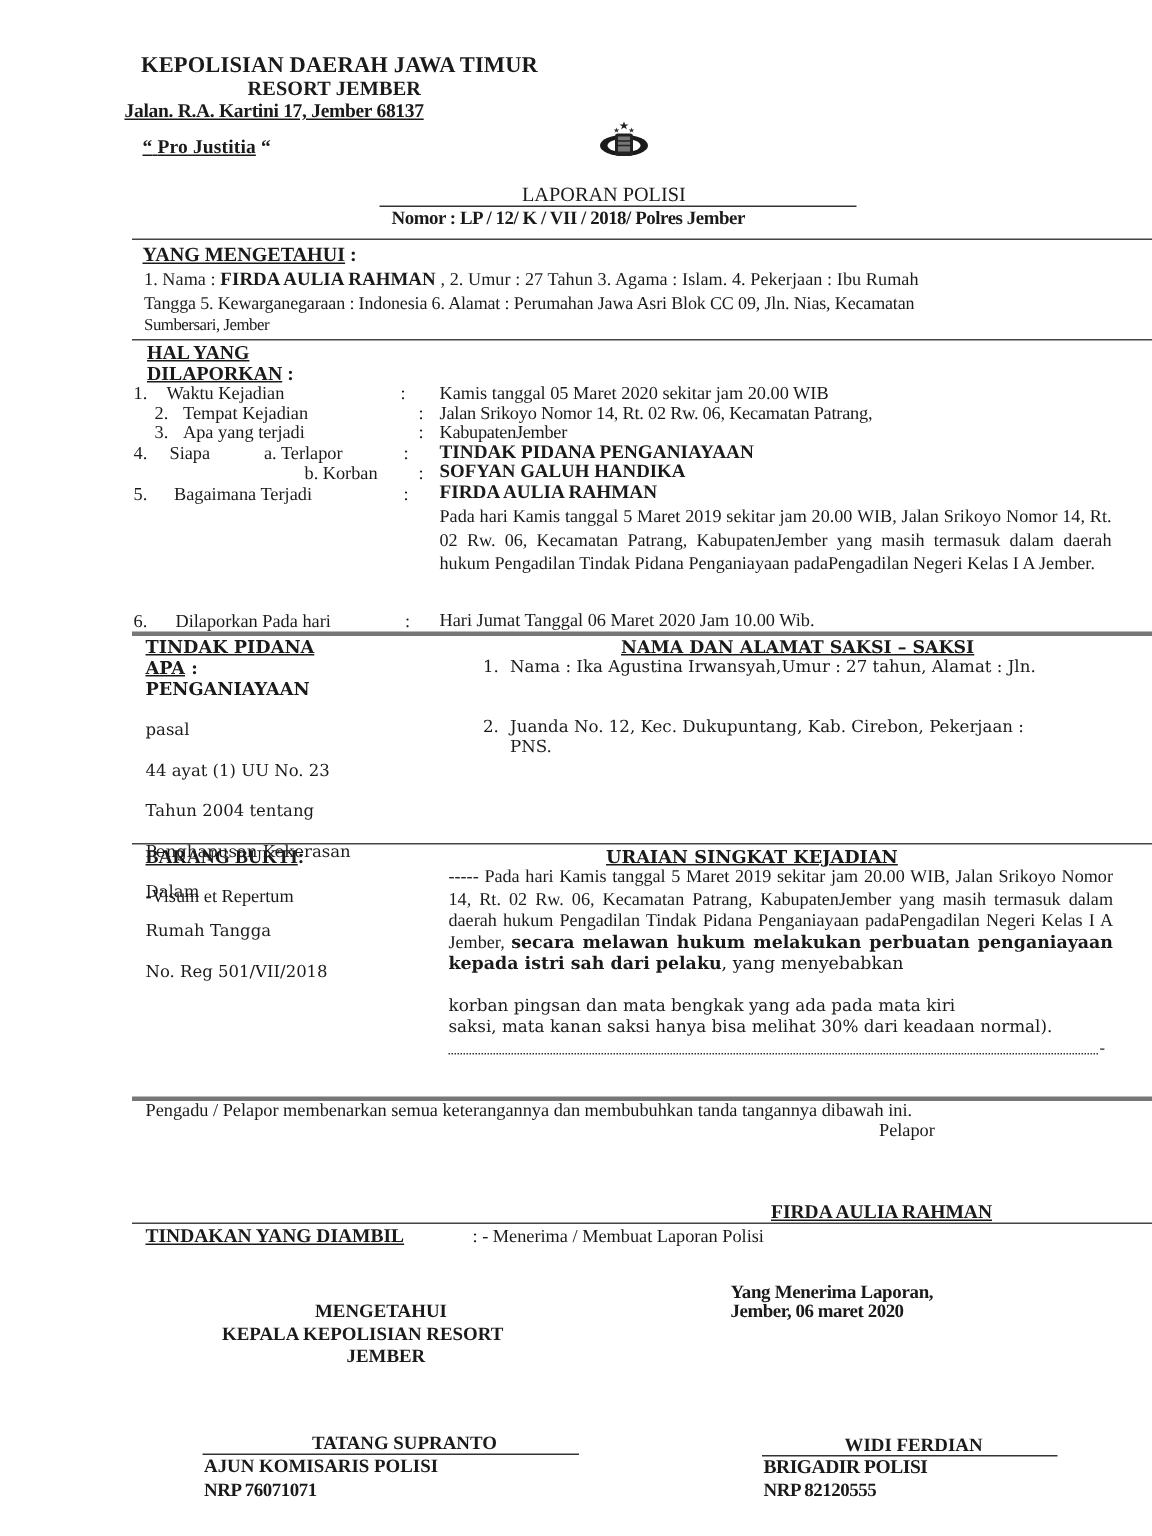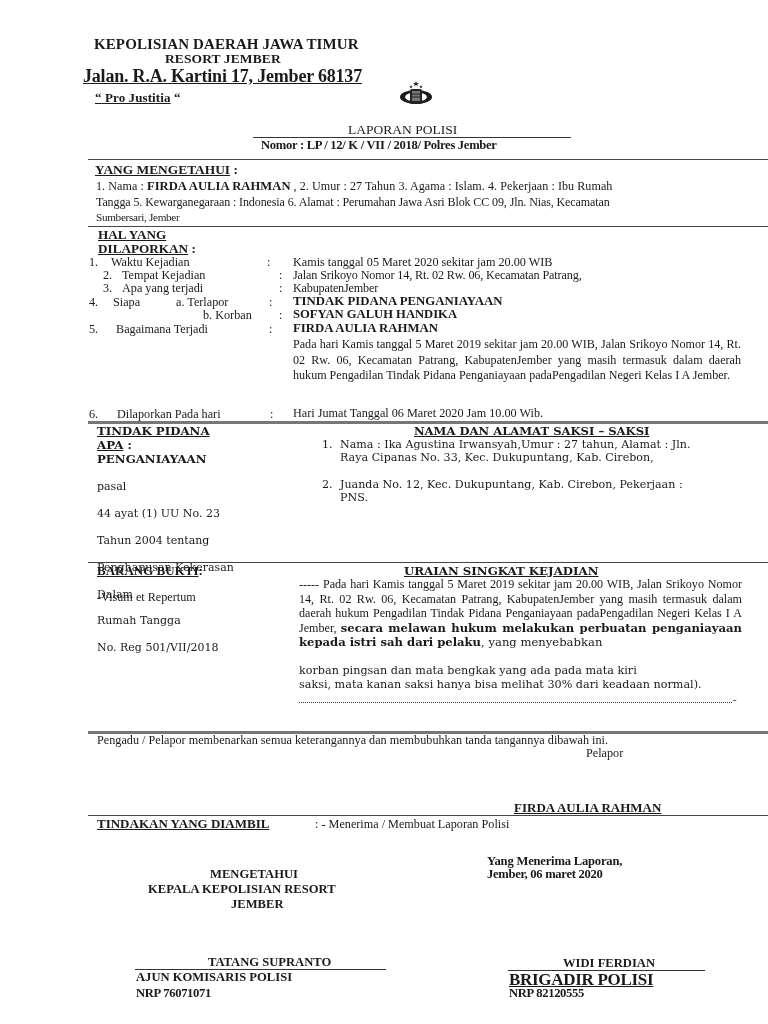--- a/index.html
+++ b/index.html
@@ -18,21 +18,21 @@
   .dots { position: absolute; border-top: 1px dotted #333; height: 0; }
   .sigline { position: absolute; border-top: 1px solid #333; height: 0; }
   .slab { font-family: "DejaVu Serif", "Liberation Serif", serif; font-size: 11.2px; }
 </style>
 </head>
 <body>
 
 <div>
   <div class="abs hdr" style="left:94px; top:36px; font-size:15px;">KEPOLISIAN DAERAH JAWA TIMUR</div>
   <div class="abs hdr" style="left:165px; top:51px; font-size:13.5px;">RESORT JEMBER</div>
-  <div class="abs hdr u" style="left:80px; top:66px; font-size:18px; letter-spacing:-0.2px; padding-left:3px;">Jalan. R.A. Kartini 17, Jember 68137</div>
+  <div class="abs hdr u" style="left:80px; top:66px; font-size:13px; letter-spacing:-0.2px; padding-left:3px;">Jalan. R.A. Kartini 17, Jember 68137</div>
   <div class="abs hdr" style="left:95px; top:90px; font-size:13px;">
     <span class="u">“</span><span class="u">&nbsp;</span><span class="u">Pro Justitia</span><span>&nbsp;</span><span>“</span>
   </div>
   <svg class="logo" viewBox="0 0 34 26">
     <polygon points="17,1 17.8,3 20,3 18.2,4.2 18.9,6.2 17,5 15.1,6.2 15.8,4.2 14,3 16.2,3" fill="#222"></polygon>
     <polygon points="12,5 12.5,6.3 13.9,6.3 12.8,7.1 13.2,8.4 12,7.6 10.8,8.4 11.2,7.1 10.1,6.3 11.5,6.3" fill="#333"></polygon>
     <polygon points="22,5 22.5,6.3 23.9,6.3 22.8,7.1 23.2,8.4 22,7.6 20.8,8.4 21.2,7.1 20.1,6.3 21.5,6.3" fill="#333"></polygon>
     <ellipse cx="17" cy="17" rx="16" ry="7" fill="#1a1a1a"></ellipse>
     <ellipse cx="17" cy="17" rx="11" ry="4.5" fill="#fff"></ellipse>
     <rect x="11" y="9" width="12" height="15" rx="2" fill="#222"></rect>
@@ -123,21 +123,20 @@
     <div>Rumah Tangga</div>
     <div>No. Reg 501/VII/2018</div>
   </div>
 </div>
 
 <div>
   <div class="abs b u slab" style="left:414px; top:424px; font-size:11.6px;">NAMA DAN ALAMAT SAKSI – SAKSI</div>
   <div class="abs slab" style="left:322px; top:438px; font-size:11.1px;">1.</div>
   <div class="abs slab" style="left:340px; top:438px; line-height:13.3px; font-size:11.1px;">
     <div>Nama : Ika Agustina Irwansyah,Umur : 27 tahun, Alamat : Jln.</div>
-    <div>Raya Cipanas No. 33, Kec. Dukupuntang, Kab. Cirebon,</div>
   </div>
   <div class="abs slab" style="left:322px; top:478px; font-size:11.1px;">2.</div>
   <div class="abs slab" style="left:340px; top:478px; line-height:13.3px; font-size:11.1px;">
     <div>Juanda No. 12, Kec. Dukupuntang, Kab. Cirebon, Pekerjaan :</div>
     <div>PNS.</div>
   </div>
 </div>
 
 <div class="hline" style="top:562px;"></div>
 
@@ -182,15 +181,15 @@
   <div class="sigline" style="left:135px; top:969px; width:251px;"></div>
   <div class="abs b" style="left:136px; top:970px; font-size:12.6px;">AJUN KOMISARIS POLISI</div>
   <div class="abs b" style="left:136px; top:986px; font-size:12.6px; letter-spacing:-0.3px;">NRP 76071071</div>
 </div>
 
 <div>
   <div class="abs b" style="left:487px; top:867px; font-size:12.6px; letter-spacing:-0.3px;">Jember, 06 maret  2020</div>
   <div class="abs b" style="left:487px; top:854px; font-size:12.6px; letter-spacing:-0.2px;">Yang Menerima Laporan,</div>
   <div class="abs b" style="left:563px; top:956px; font-size:12.6px;">WIDI FERDIAN</div>
   <div class="sigline" style="left:508px; top:970px; width:197px;"></div>
-  <div class="abs b" style="left:509px; top:970px; font-size:17px; letter-spacing:-0.3px;text-decoration:underline;">BRIGADIR POLISI</div>
+  <div class="abs b" style="left:509px; top:970px; font-size:13px; letter-spacing:-0.3px;">BRIGADIR POLISI</div>
   <div class="abs b" style="left:509px; top:986px; font-size:12.6px; letter-spacing:-0.3px;">NRP 82120555</div>
 </div>
 
 </body></html>

